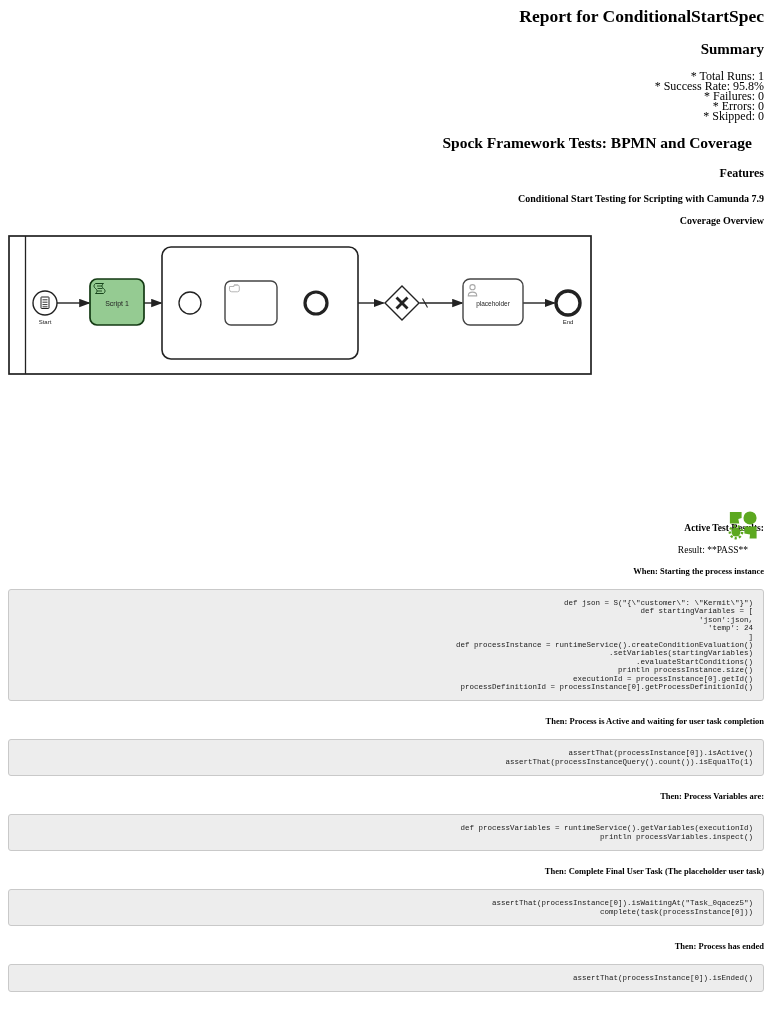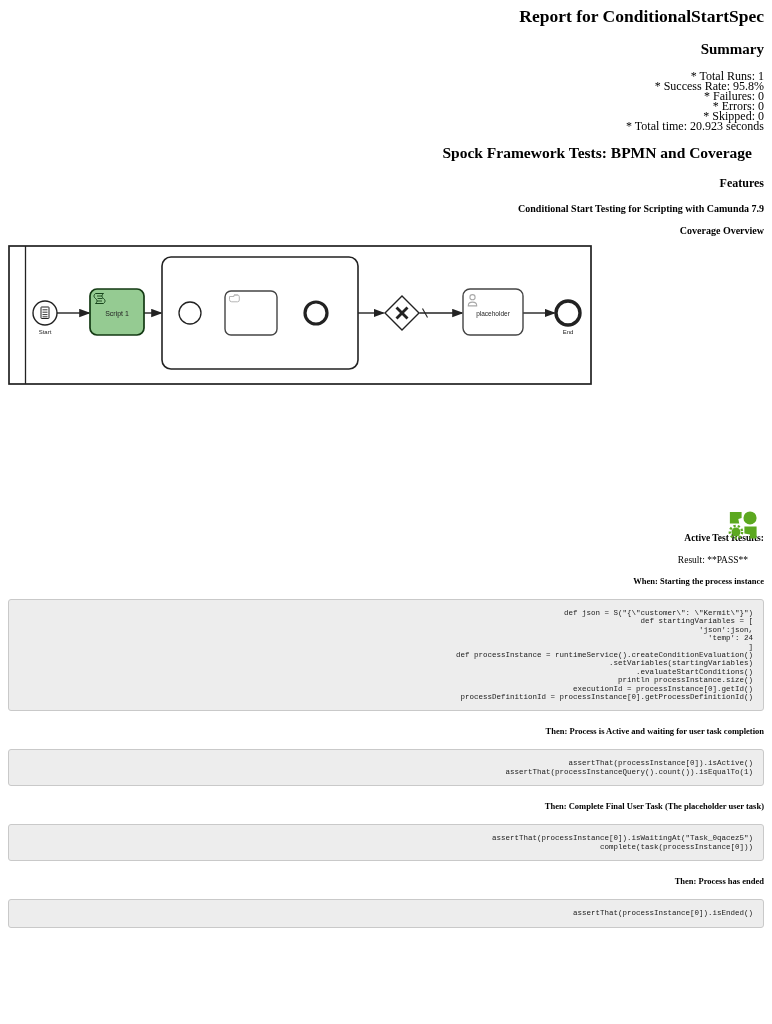--- a/index.html
+++ b/index.html
@@ -32,21 +32,20 @@
 
   <h1 class="h1">Report for ConditionalStartSpec</h1>
   <h2 class="h2-summary">Summary</h2>
 
   <div class="summary">
     <div class="sline">* Total Runs: 1</div>
     <div class="sline">* Success Rate: 95.8%</div>
     <div class="sline">* Failures: 0</div>
     <div class="sline">* Errors: 0</div>
     <div class="sline">* Skipped: 0</div>
-    <div class="sline">* Total time: 20.923 seconds</div>
   </div>
 
   <h2 class="h2-spock">Spock Framework Tests: BPMN and Coverage</h2>
   <h3 class="h3">Features</h3>
   <h4 class="h4">Conditional Start Testing for Scripting with Camunda 7.9</h4>
   <h4 class="h4">Coverage Overview</h4>
 
   <div class="diagram-wrap">
     <svg viewBox="0 0 584 140" width="584" height="140">
       <defs>
@@ -161,20 +160,25 @@
 executionId = processInstance[0].getId()
 processDefinitionId = processInstance[0].getProcessDefinitionId()</pre>
   </div>
 
   <div class="step">
     <h5 class="step-label">Then: Process is Active and waiting for user task completion</h5>
     <pre class="code">assertThat(processInstance[0]).isActive()
 assertThat(processInstanceQuery().count()).isEqualTo(1)</pre>
   </div>
 
+  <div class="step">
+    <h5 class="step-label">Then: Process Variables are:</h5>
+    <pre class="code">def processVariables = runtimeService().getVariables(executionId)
+println processVariables.inspect()</pre>
+  </div>
 
   <div class="step">
     <h5 class="step-label">Then: Complete Final User Task (The placeholder user task)</h5>
     <pre class="code">assertThat(processInstance[0]).isWaitingAt("Task_0qacez5")
 complete(task(processInstance[0]))</pre>
   </div>
 
   <div class="step">
     <h5 class="step-label">Then: Process has ended</h5>
     <pre class="code">assertThat(processInstance[0]).isEnded()</pre>

